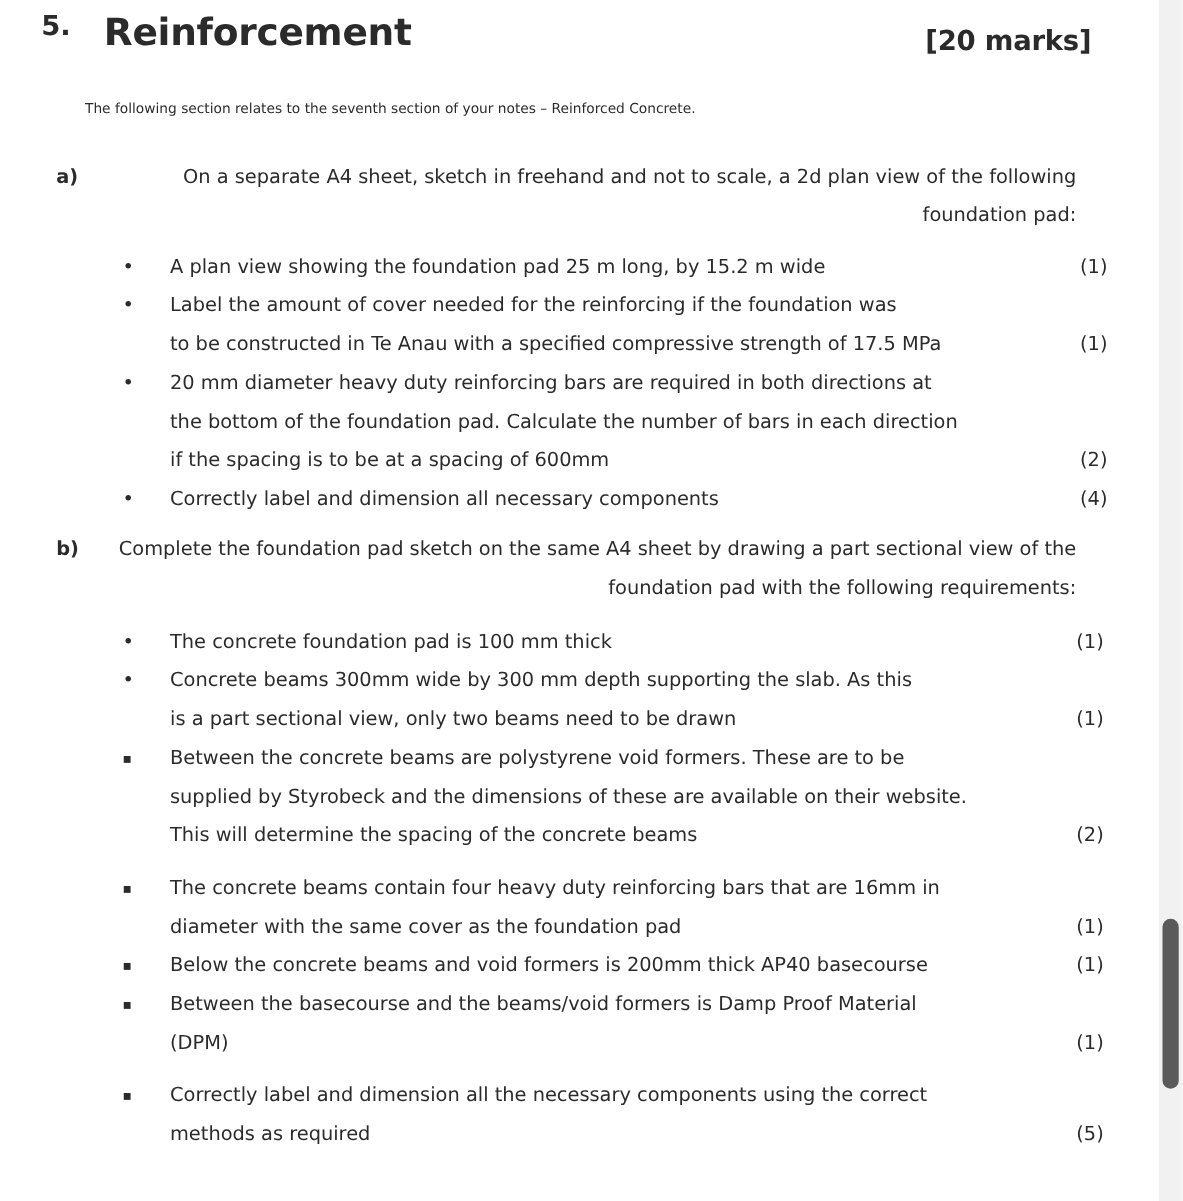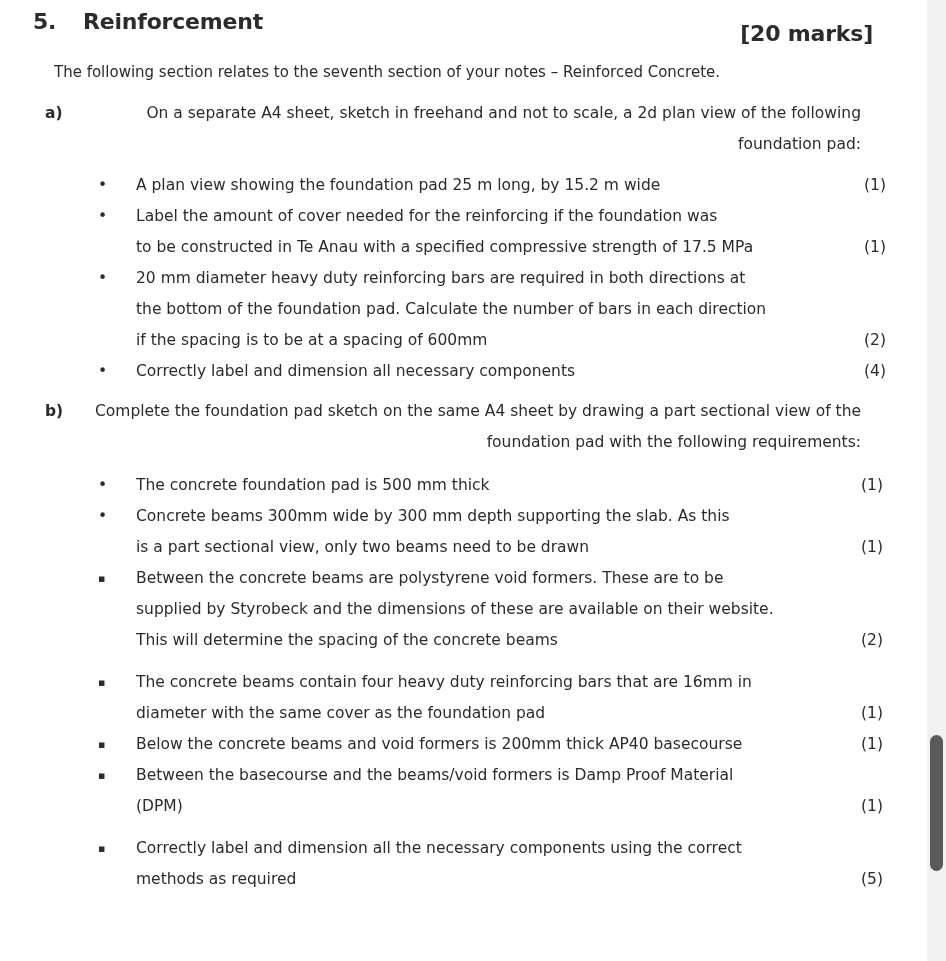--- a/index.html
+++ b/index.html
@@ -59,43 +59,43 @@
     left: 33px;
     top: 9px;
     font-size: 22px;
     font-weight: bold;
     letter-spacing: -0.2px;
   }
   .q-title {
     position: absolute;
     left: 83px;
     top: 9px;
-    font-size: 22px;
+    font-size: 30px;
     font-weight: bold;
     letter-spacing: -0.2px;
   }
   .q-marks {
     position: absolute;
     right: 54px;
     top: 21px;
     font-size: 22px;
     font-weight: bold;
     letter-spacing: -0.2px;
     white-space: nowrap;
   }
 
   
   .intro {
     margin: 0;
     padding: 6px 0 0 0;
   }
   .intro p {
-    margin: 0;
+    margin: 14px;
     padding: 0 123px 0 54px;
-    font-size: 15px;
+    font-size: 11px;
     line-height: 31px;
     text-align: justify;
     text-justify: inter-word;
   }
 
   
   .part {
     position: relative;
     margin: 0;
     padding: 0;
@@ -223,21 +223,21 @@
           </li>
         </ul>
       </section>
       <section class="part part-b sec-b">
         <span class="part-label">b)</span>
         <p class="part-text">Complete the foundation pad sketch on the same A4 sheet by drawing a part sectional view of the foundation pad with the following requirements:</p>
         <ul class="bullets list-b">
           <li class="tight-top">
             <span class="bullet-glyph">•</span>
             <span class="bullet-body">
-              <span class="bullet-line"><span>The concrete foundation pad is 500 mm thick</span><span class="mark">(1)</span></span>
+              <span class="bullet-line"><span>The concrete foundation pad is 100 mm thick</span><span class="mark">(1)</span></span>
             </span>
           </li>
           <li class="tight-top">
             <span class="bullet-glyph">•</span>
             <span class="bullet-body">
               <span class="bullet-line"><span>Concrete beams 300mm wide by 300 mm depth supporting the slab. As this</span></span>
               <span class="bullet-line"><span>is a part sectional view, only two beams need to be drawn</span><span class="mark">(1)</span></span>
             </span>
           </li>
           <li class="tight-top">

